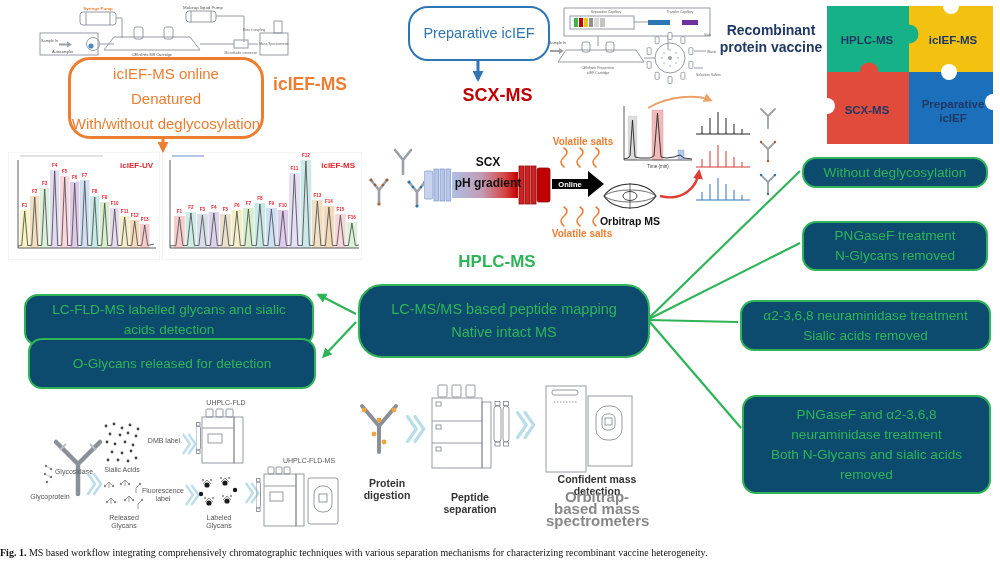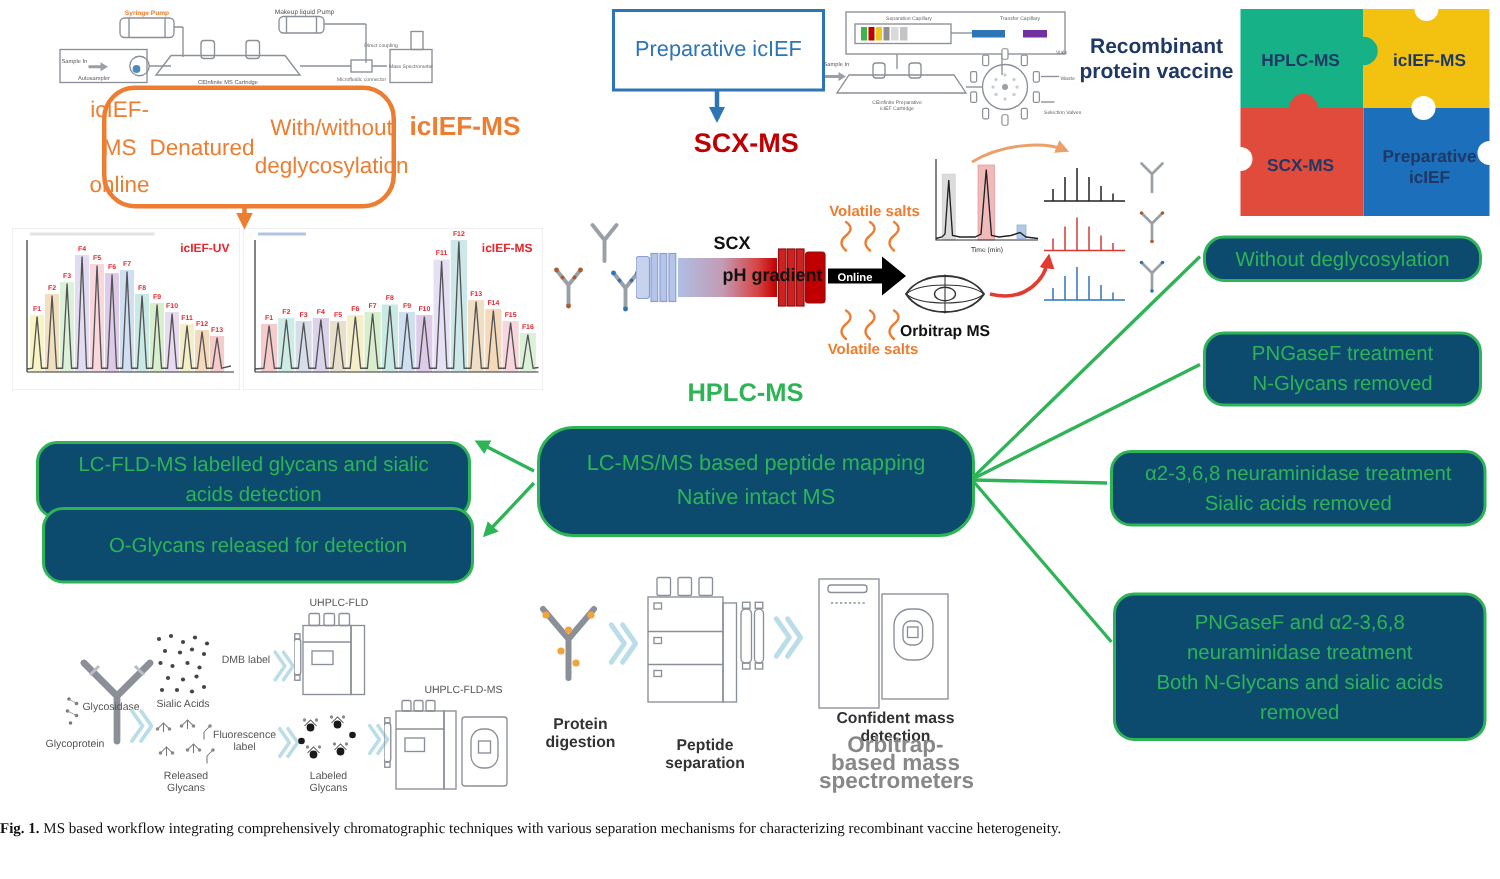--- a/index.html
+++ b/index.html
@@ -4,23 +4,23 @@
 <style>
   html,body{margin:0;padding:0;background:#fff;}
   .canvas{position:relative;width:1000px;height:586px;background:#fff;font-family:"Liberation Sans",sans-serif;overflow:hidden;}
   .abs{position:absolute;}
   .lbl{position:absolute;text-align:center;}
   
   .gbox{position:absolute;border:2.5px solid #2EB457;border-radius:14px;color:#2EB457;background:#0c4a6e;
         display:flex;flex-direction:column;justify-content:center;align-items:center;text-align:center;
         font-size:13.6px;line-height:20px;}
   .obox{position:absolute;border:3px solid #ED7D31;border-radius:22px;color:#ED7D31;background:#fff;
-        display:flex;flex-direction:row;justify-content:center;align-items:center;text-align:center;
+        display:flex;flex-direction:column;justify-content:center;align-items:center;text-align:center;
         font-size:15px;line-height:25px;}
-  .bbox{position:absolute;border:2.5px solid #2E75B6;border-radius:0;color:#2E75B6;background:#fff;
+  .bbox{position:absolute;border:2.5px solid #2E75B6;border-radius:20px;color:#2E75B6;background:#fff;
         display:flex;flex-direction:column;justify-content:center;align-items:center;text-align:center;
         font-size:14.5px;line-height:21px;}
   .pk{font:bold 4.6px "Liberation Sans",sans-serif;fill:#E8262D;text-anchor:middle;}
   .ctitle{font:bold 8px "Liberation Sans",sans-serif;fill:#E8262D;text-anchor:end;}
   .t3{font-size:3.4px;fill:#666;}
   .t35{font-size:3.8px;fill:#555;}
   .t4{font-size:4.4px;fill:#555;}
   .torange{fill:#ED7D31;font-weight:bold;}
   .diag{stroke:#8a8f98;fill:none;stroke-width:.9;}
   .caption{position:absolute;left:0;top:545px;width:992px;font-family:"Liberation Serif",serif;
@@ -273,21 +273,21 @@
     <rect x="10" y="5" width="4.5" height="32" fill="#B4C4EA" stroke="#8CA0CC" stroke-width=".8"></rect>
     <rect x="16" y="5" width="4.5" height="32" fill="#B4C4EA" stroke="#8CA0CC" stroke-width=".8"></rect>
     <rect x="22" y="5" width="4.5" height="32" fill="#B4C4EA" stroke="#8CA0CC" stroke-width=".8"></rect>
     <rect x="28" y="8" width="66" height="26" fill="url(#scxg)"></rect>
     <rect x="95" y="2" width="5" height="38" fill="#CC2222" stroke="#8F1010" stroke-width=".8"></rect>
     <rect x="101" y="2" width="5" height="38" fill="#CC2222" stroke="#8F1010" stroke-width=".8"></rect>
     <rect x="107" y="2" width="5" height="38" fill="#CC2222" stroke="#8F1010" stroke-width=".8"></rect>
     <rect x="113" y="4" width="13" height="34" rx="2" fill="#C00000" stroke="#8F1010" stroke-width=".8"></rect>
   </svg>
   <div class="lbl" style="left:448px;top:155px;width:80px;font:bold 12px 'Liberation Sans',sans-serif;color:#111;">SCX</div>
-  <div class="lbl" style="left:444px;top:176px;width:88px;font:bold 12px 'Liberation Sans',sans-serif;color:#111;padding-left:27px;">pH gradient</div>
+  <div class="lbl" style="left:444px;top:176px;width:88px;font:bold 12px 'Liberation Sans',sans-serif;color:#111;">pH gradient</div>
 
   <svg class="abs" style="left:552px;top:170px" width="52" height="28" viewBox="0 0 52 28">
     <polygon points="0,9 36,9 36,1 52,14 36,27 36,19 0,19" fill="#000"></polygon>
     <text x="18" y="17" text-anchor="middle" fill="#fff" style="font:bold 7.5px 'Liberation Sans',sans-serif">Online</text>
   </svg>
 
   <svg class="abs" style="left:556px;top:147px" width="48" height="84" viewBox="0 0 48 84">
     <g stroke="#ED7D31" stroke-width="1.6" fill="none" stroke-linecap="round">
       <path d="M8,1 q6,4 0,9 q-6,5 0,10"></path>
         <path d="M24,1 q6,4 0,9 q-6,5 0,10"></path>

